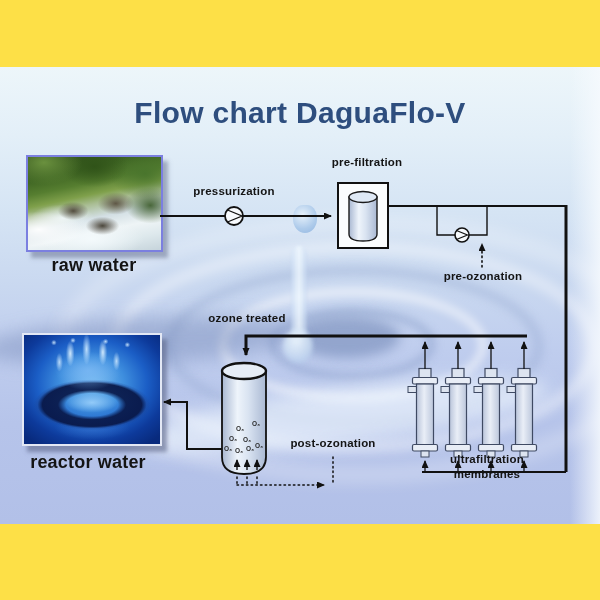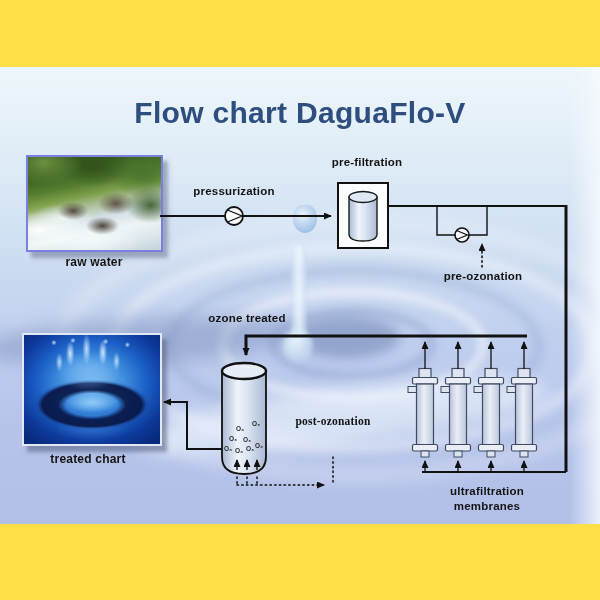--- a/index.html
+++ b/index.html
@@ -60,21 +60,21 @@
       radial-gradient(44px 26px at 47% 33%, rgba(125,185,245,.75), rgba(125,185,245,0) 75%),
       radial-gradient(36px 14px at 50% 62%, rgba(150,205,250,.95), rgba(150,205,250,0) 72%),
       radial-gradient(62px 27px at 50% 64%, rgba(120,190,240,0) 42%, rgba(9,24,72,.92) 55%,
                       rgba(9,24,72,.95) 80%, rgba(30,70,150,.35) 88%, rgba(30,70,150,0) 94%),
       radial-gradient(50px 16px at 50% 85%, rgba(60,120,210,.6), transparent 75%),
       radial-gradient(95px 75px at 50% 44%, #7cc0f2 0%, #3e8ede 34%, #1b5ec6 58%, #0d3a9b 80%, #082a7d 100%);}
 
   svg.flow{position:absolute;left:0;top:0;pointer-events:none;}
   .lbl{position:absolute;transform:translateX(-50%);white-space:nowrap;
        font-weight:bold;font-size:11.5px;letter-spacing:.2px;color:#141414;}
-  .lbl.big{font-size:12px;}
+  .lbl.big{font-size:18px;}
   .lbl.wrap{white-space:normal;width:130px;text-align:center;line-height:15px;}
   .title{position:absolute;left:300px;top:96px;transform:translateX(-50%);white-space:nowrap;
          font-size:30px;font-weight:600;color:#2e4e7e;letter-spacing:.3px;}
   .o3{position:absolute;transform:translate(-50%,-50%);font-size:6.5px;font-weight:bold;color:#2a2a2a;}
 </style>
 </head>
 <body>
 
 <div class="canvas">
 
@@ -196,24 +196,24 @@
       <circle cx="462" cy="235" r="7" fill="#f7fafd" stroke="#111" stroke-width="1.6"></circle>
       <path d="M456.5,230.5 L467.5,235 L456.5,239.5" fill="none" stroke="#111" stroke-width="1.2"></path>
     </g>
   </svg>
 
   <div class="title">Flow chart DaguaFlo-V</div>
   <div class="lbl" style="left:234px;top:185px;">pressurization</div>
   <div class="lbl" style="left:363px;top:156px;padding-left:8px;">pre-filtration</div>
   <div class="lbl" style="left:483px;top:270px;text-align:right;">pre-ozonation</div>
   <div class="lbl" style="left:247px;top:312px;">ozone treated</div>
-  <div class="lbl" style="left:333px;top:415px;font-family:Liberation Serif, serif;">post-ozonation</div>
-  <div class="lbl wrap" style="left:487px;top:484px;text-align:center;">ultrafiltration membranes</div>
+  <div class="lbl" style="left:333px;top:437px;">post-ozonation</div>
+  <div class="lbl wrap" style="left:487px;top:452px;text-align:center;">ultrafiltration membranes</div>
   <div class="lbl big" style="left:94px;top:255px;">raw water</div>
-  <div class="lbl big" style="left:88px;top:452px;">treated chart</div>
+  <div class="lbl big" style="left:88px;top:452px;">reactor water</div>
 
   <span class="o3" style="left:240px;top:428px;">O₃</span>
   <span class="o3" style="left:256px;top:423px;">O₃</span>
   <span class="o3" style="left:233px;top:438px;">O₃</span>
   <span class="o3" style="left:247px;top:439px;">O₃</span>
   <span class="o3" style="left:228px;top:448px;">O₃</span>
   <span class="o3" style="left:239px;top:450px;">O₃</span>
   <span class="o3" style="left:250px;top:448px;">O₃</span>
   <span class="o3" style="left:259px;top:445px;">O₃</span>
 

